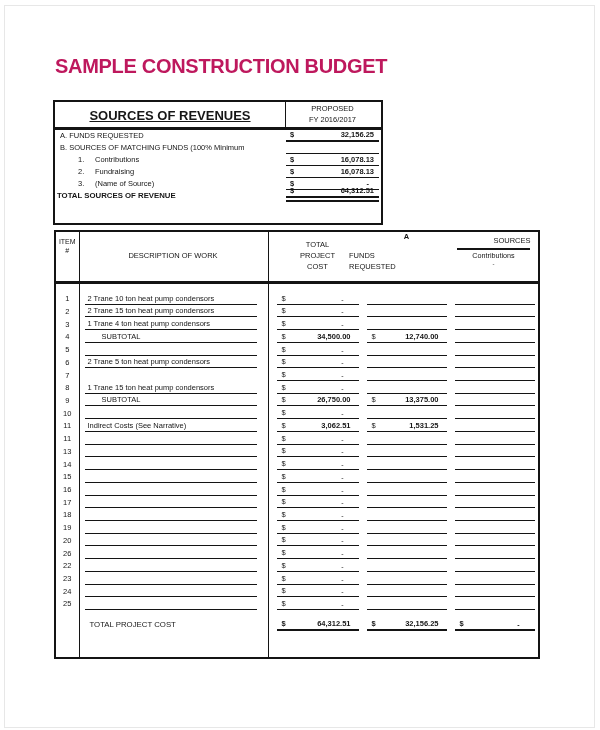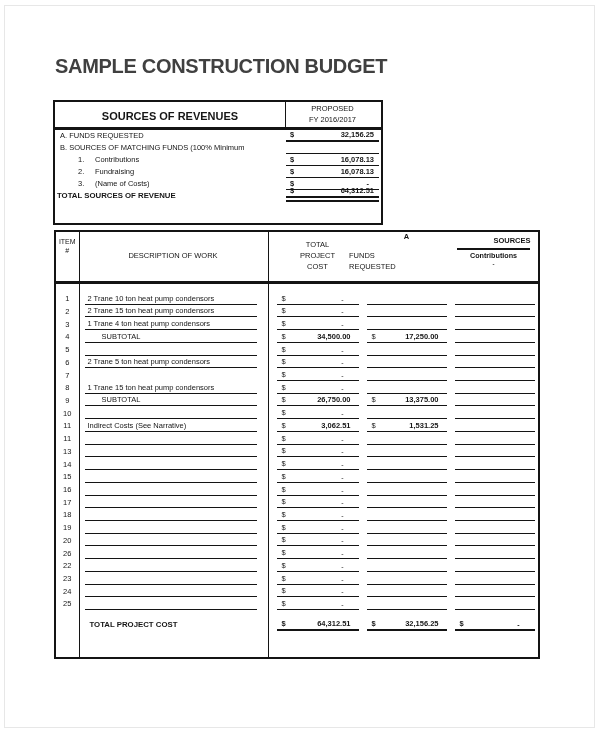--- a/index.html
+++ b/index.html
@@ -4,29 +4,29 @@
 <style>
   html,body{margin:0;padding:0;}
   body{
     width:600px;height:730px;background:#ffffff;position:relative;
     font-family:"Liberation Sans",sans-serif;color:#161616;
     -webkit-font-smoothing:antialiased;
   }
   .frame{position:absolute;left:4px;top:5px;width:589px;height:721px;
     border:1px solid #e7e7e7;pointer-events:none;}
   h1.title{position:absolute;left:55px;top:55px;margin:0;
-    font-size:20px;font-weight:700;letter-spacing:-0.3px;color:#404040;}
+    font-size:20px;font-weight:700;letter-spacing:-0.3px;color:#be185d;}
 
   
   .rev-table{position:absolute;left:53px;top:100px;width:330px;height:125px;
     border:2.5px solid #141414;box-sizing:border-box;}
   .rev-header{position:absolute;left:0;top:0;width:100%;height:25px;border-bottom:3px solid #141414;}
   .rev-hdiv{position:absolute;left:230px;top:0;width:1.4px;height:25px;background:#141414;}
   .rev-htitle{position:absolute;left:0;top:0;width:230px;height:27px;
-    display:flex;align-items:center;justify-content:center;font-size:11px;font-weight:700;}
+    display:flex;align-items:center;justify-content:center;font-size:13px;font-weight:700;text-decoration:underline;}
   .rev-hright{position:absolute;left:230px;top:1px;width:95px;text-align:center;
     font-size:7.5px;line-height:11px;}
   .rev-rows{position:absolute;left:0;top:28px;width:100%;}
   .rev-row{position:relative;height:12px;}
   .rev-label,.rev-ord{position:absolute;bottom:2px;font-size:7.5px;white-space:nowrap;}
   .rev-row.plain .rev-label{left:5px;}
   .rev-row.indent .rev-ord{left:23px;}
   .rev-row.indent .rev-label{left:40px;}
   .rev-row.total .rev-label{left:2px;font-weight:700;font-size:7.8px;}
   .rev-amt{position:absolute;left:231px;width:93px;height:100%;
@@ -43,21 +43,21 @@
     border:2.5px solid #141414;box-sizing:border-box;}
   .vdiv1{position:absolute;left:22.5px;top:0;bottom:0;width:1.3px;background:#141414;}
   .vdiv2{position:absolute;left:211.5px;top:0;bottom:0;width:1.3px;background:#141414;}
   .whead-sep{position:absolute;left:0;right:0;top:48.5px;height:3px;background:#141414;}
   .wh{position:absolute;font-size:7.5px;white-space:nowrap;}
   .wh-item{left:0;top:5px;width:22.5px;text-align:center;font-size:7px;line-height:9px;}
   .wh-desc{left:22.5px;top:19px;width:189px;text-align:center;}
   .wh-total{left:220.5px;top:7px;width:82px;text-align:center;line-height:11px;}
   .wh-a{left:310.5px;top:0px;width:80px;text-align:center;font-weight:700;}
   .wh-funds{left:293px;top:18px;width:80px;text-align:left;line-height:11px;}
-  .wh-src{left:398.5px;top:4px;width:80px;font-weight:bold;}
+  .wh-src{left:398.5px;top:4px;width:80px;}
   .wh-src .src-line1{text-align:right;padding-right:4px;}
   .src-rule{position:absolute;left:2px;top:12px;width:73px;height:1.6px;background:#141414;}
   .src-contrib{position:absolute;left:0;top:15px;width:78px;text-align:center;font-size:7.2px;}
   .src-dash{position:absolute;left:0;top:25px;width:78px;text-align:center;font-size:6px;}
 
   .work-rows{position:absolute;left:0;top:52px;width:100%;padding-top:8px;}
   .w-row{position:relative;height:12.72px;}
   .w-num{position:absolute;left:0;bottom:1.5px;width:22.5px;text-align:center;font-size:7.5px;}
   .w-desc{position:absolute;left:28.5px;width:172px;height:100%;box-sizing:border-box;
     border-bottom:1.8px solid #141414;display:flex;align-items:flex-end;
@@ -69,21 +69,21 @@
   .w-funds{left:310.5px;width:80px;}
   .w-sources{left:398.5px;width:80px;}
   .w-m .d{font-size:7.5px;padding:0 0 1px 5px;}
   .w-m .a{flex:1;text-align:right;font-size:7.5px;padding:0 8px 1px 0;}
   .w-m .a.dash{padding-right:15px;font-size:7px;}
   .w-m .a.bold{font-weight:700;}
 
   .t-row{position:absolute;left:0;width:100%;height:13px;}
   .t-row1{top:386px;}
   .t-row2{top:399.5px;}
-  .t-label{position:absolute;bottom:2px;font-size:7.8px;font-weight:700;white-space:nowrap;}
+  .t-label{position:absolute;bottom:2px;font-size:7.8px;font-weight:400;white-space:nowrap;}
   .t-label.l1{left:33.5px;}
   .t-label.l2{left:48px;}
   .t-row .w-m{border-bottom:2.2px solid #141414;}
   .t-row .w-m .d{font-weight:700;}
   .t-row .w-m .a{font-weight:700;}
   .t-row2 .w-m{border-bottom:6px double #141414;}
 </style>
 </head>
 <body>
 
@@ -125,21 +125,21 @@
       <div class="rev-row indent">
         <span class="rev-ord">2.</span>
         <span class="rev-label">Fundraising</span>
         <div class="rev-amt rule-thin">
           <span class="d">$</span>
           <span class="a">16,078.13</span>
         </div>
       </div>
       <div class="rev-row indent">
         <span class="rev-ord">3.</span>
-        <span class="rev-label">(Name of Costs)</span>
+        <span class="rev-label">(Name of Source)</span>
         <div class="rev-amt rule-thin">
           <span class="d">$</span>
           <span class="a dash">-</span>
         </div>
       </div>
       <div class="rev-row total">
         <span class="rev-label">TOTAL SOURCES OF REVENUE</span>
         <div class="rev-amt rule-double">
           <span class="d">$</span>
           <span class="a">64,312.51</span>
@@ -208,21 +208,21 @@
       </div>
       <div class="w-row">
         <span class="w-num">4</span>
         <div class="w-desc sub">SUBTOTAL</div>
         <div class="w-m w-total">
           <span class="d">$</span>
           <span class="a bold">34,500.00</span>
         </div>
         <div class="w-m w-funds">
           <span class="d">$</span>
-          <span class="a bold">17,250.00</span>
+          <span class="a bold">12,740.00</span>
         </div>
         <div class="w-m w-sources"></div>
       </div>
       <div class="w-row">
         <span class="w-num">5</span>
         <div class="w-desc"></div>
         <div class="w-m w-total">
           <span class="d">$</span>
           <span class="a dash">-</span>
         </div>

